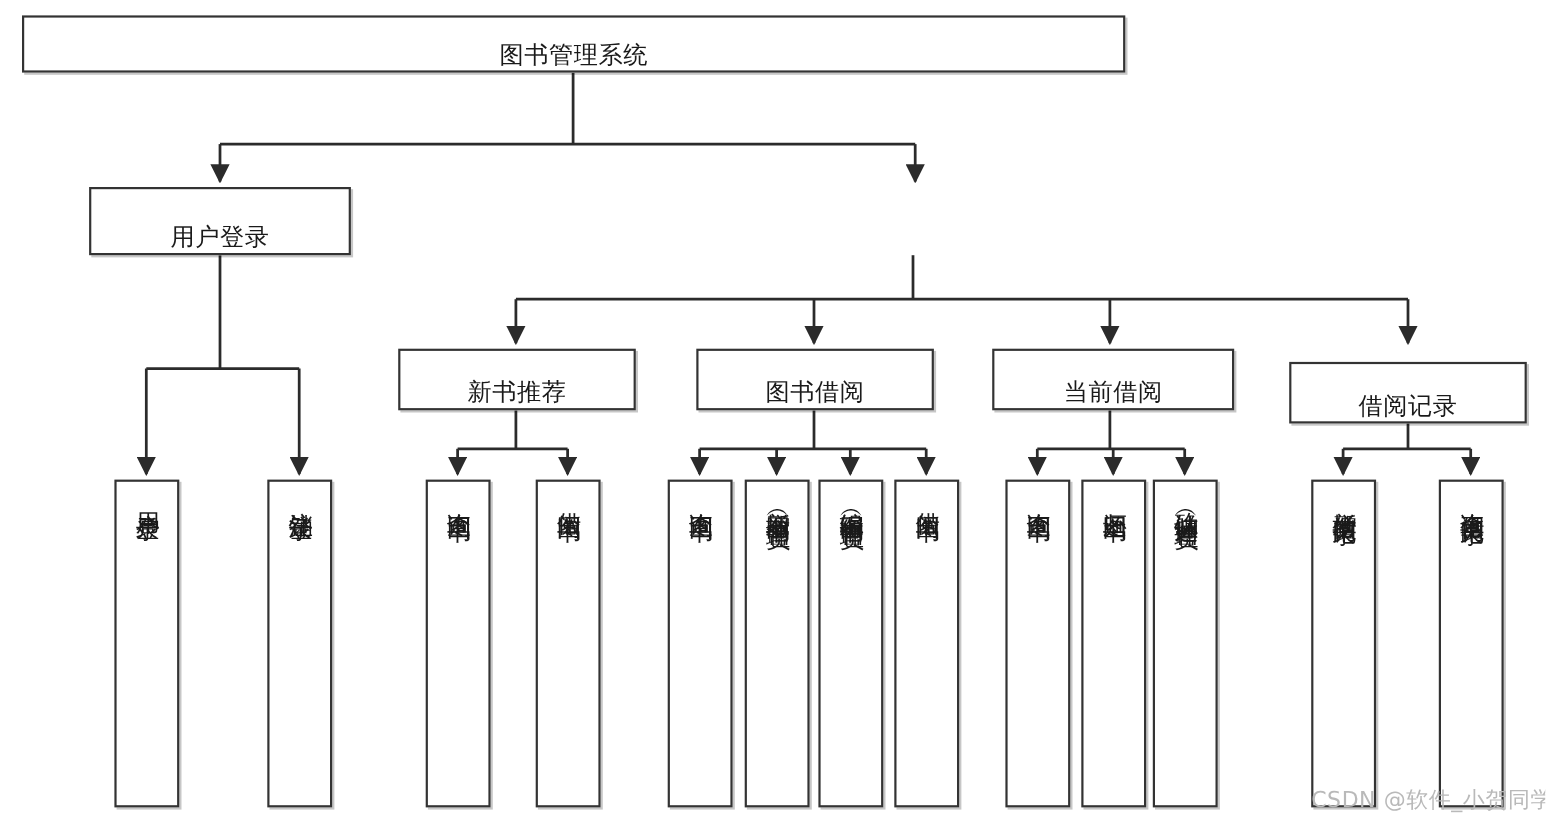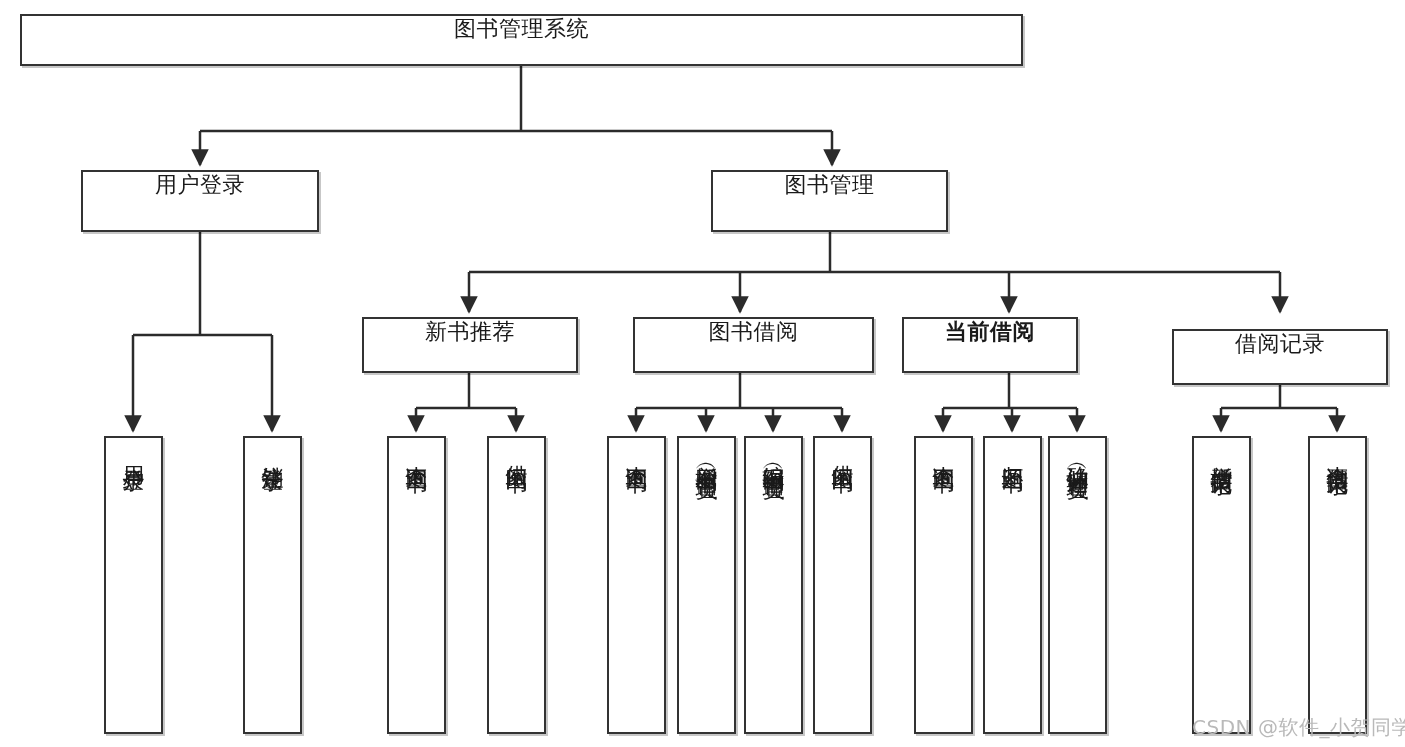--- a/index.html
+++ b/index.html
@@ -24,21 +24,21 @@
     width: 1405px;
     height: 747px;
     pointer-events: none;
   }
   .node {
     position: absolute;
     box-sizing: border-box;
     background: #ffffff;
     border: 2px solid #333333;
     display: flex;
-    align-items: flex-start;
+    align-items: flex-end;
     justify-content: center;
     box-shadow: 2px 2px 0 rgba(0,0,0,0.22);
   }
   .node .label {
     color: #1a1a1a;
     line-height: 1.18;
     text-align: center;
     letter-spacing: 0.5px;
   }
   .node.horiz .label {
@@ -119,31 +119,28 @@
     </g>
   </svg>
 
   <div class="node horiz" style="left:20px; top:14px; width:1003px; height:52px;">
     <span class="label">图书管理系统</span>
   </div>
 
   <div class="node horiz" style="left:81px; top:170px; width:238px; height:62px;">
     <span class="label">用户登录</span>
   </div>
-  <div class="node horiz" style="left:711px; top:170px; width:237px; height:62px;">
-    <span class="label">图书管理</span>
-  </div>
 
   <div class="node horiz" style="left:362px; top:317px; width:216px; height:56px;">
     <span class="label">新书推荐</span>
   </div>
-  <div class="node horiz" style="left:633px; top:317px; width:241px; height:56px;">
+  <div class="node horiz" style="left:633px; top:317px; width:216px; height:56px;">
     <span class="label">图书借阅</span>
   </div>
-  <div class="node horiz" style="left:902px; top:317px; width:176px; height:56px;font-weight:bold;">
+  <div class="node horiz" style="left:902px; top:317px; width:220px; height:56px;">
     <span class="label">当前借阅</span>
   </div>
   <div class="node horiz" style="left:1172px; top:317px; width:216px; height:56px;margin-top:12px;">
     <span class="label">借阅记录</span>
   </div>
 
   <div class="node vert" style="left:104px; top:436px; width:59px; height:298px;">
     <span class="label">用户登录</span>
   </div>
   <div class="node vert" style="left:243px; top:436px; width:59px; height:298px;">

